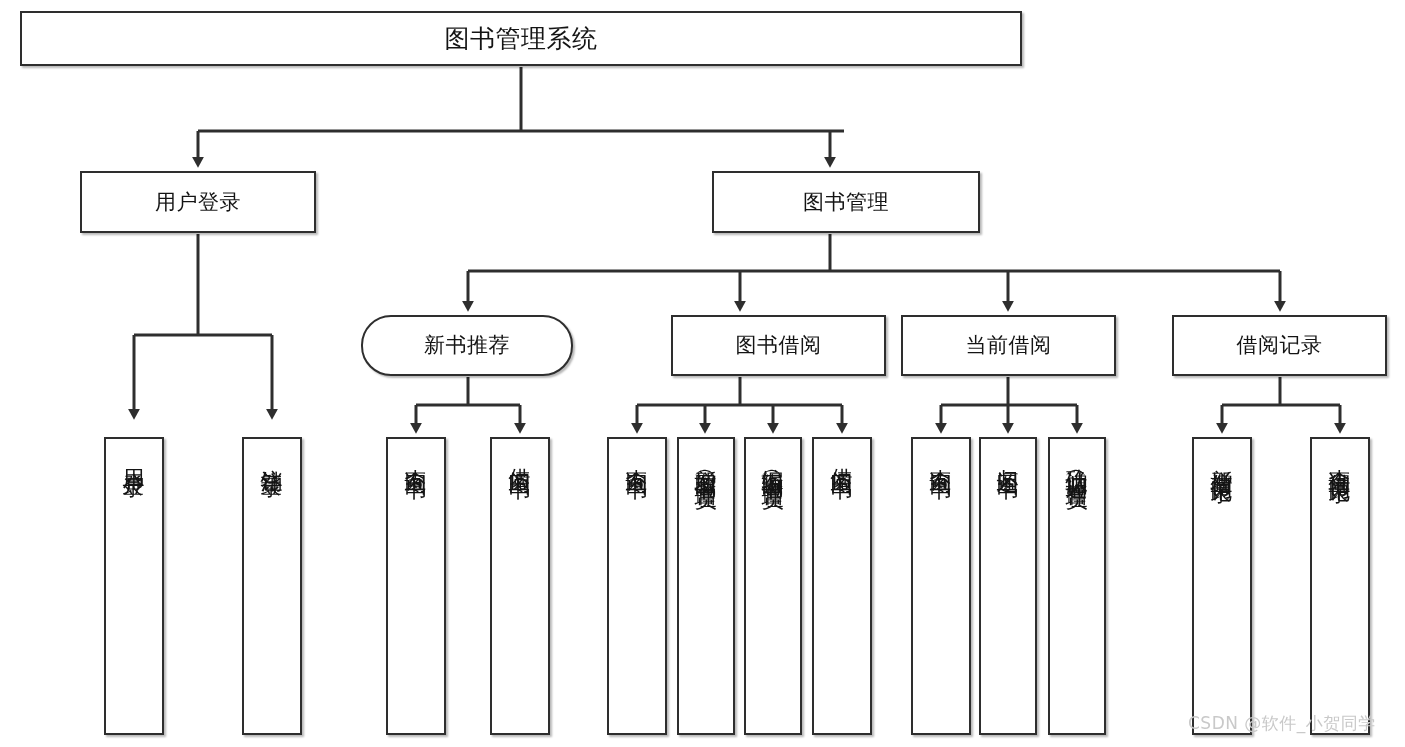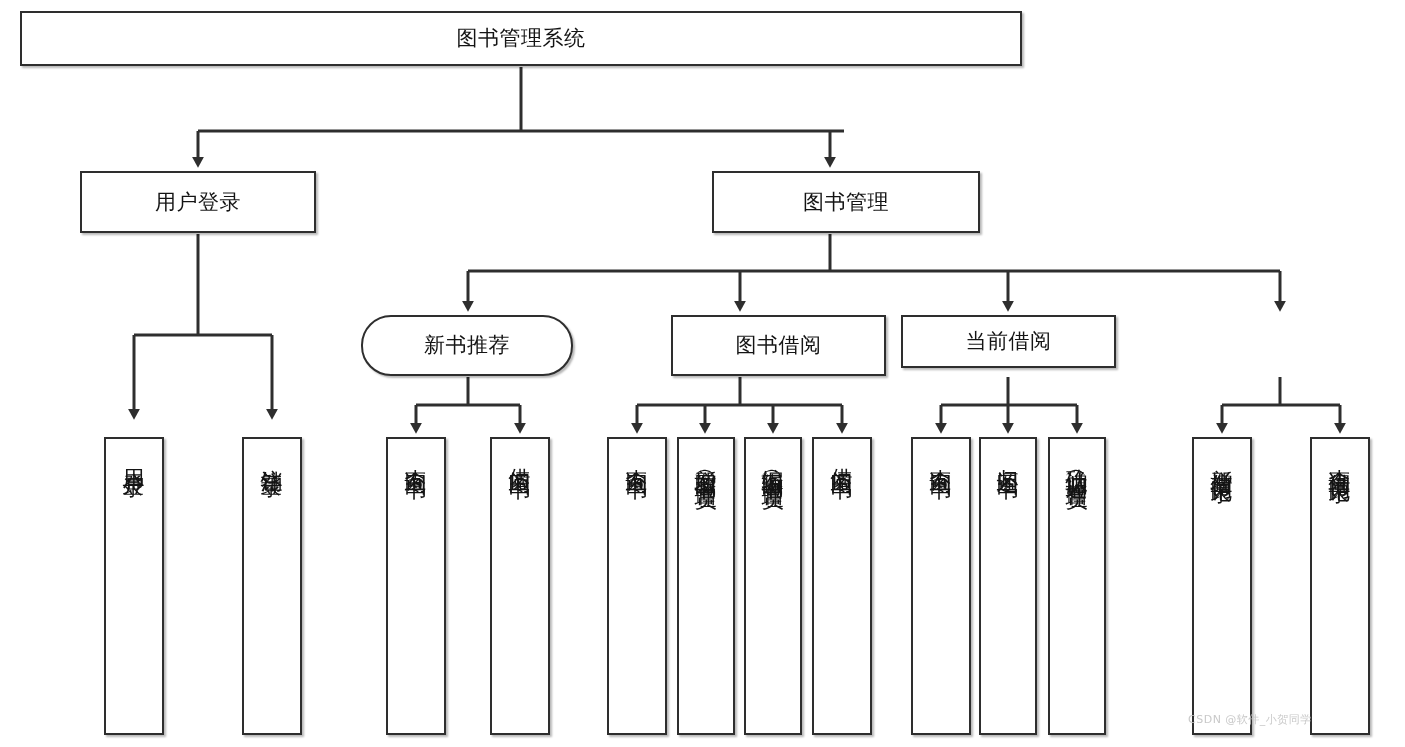--- a/index.html
+++ b/index.html
@@ -32,39 +32,39 @@
     text-align:center;
     line-height:1.18;
     white-space:nowrap;
     color:#141414;
   }
   
   .node.horiz .node-label{
     font-size:21px;
     letter-spacing:0.5px;
   }
-  .node.root .node-label{font-size:21px;}
+  .node.root .node-label{font-size:25px;}
   
   .node.vert{
     align-items:flex-start;
     justify-content:center;
     padding-top:12px;
   }
   .node.vert .node-label{
     writing-mode:vertical-rl;
     text-orientation:upright;
     font-size:22px;
     line-height:1.05;
     letter-spacing:3px;
     white-space:nowrap;
   }
   .watermark{
     position:absolute;
     left:1188px;top:712px;
-    font-size:11px;
+    font-size:17px;
     color:#c9c9c9;
     letter-spacing:0.5px;
     white-space:nowrap;
     pointer-events:none;
     font-family:"DejaVu Sans","Liberation Sans",sans-serif;
   }
   svg.edges{
     position:absolute;left:0;top:0;
     width:1405px;height:747px;
     pointer-events:none;
@@ -136,22 +136,25 @@
   <div class="node horiz" style="left:712px;top:171px;width:268px;height:62px;">
     <span class="node-label">图书管理</span>
   </div>
 
   <div class="node horiz" style="left:361px;top:315px;width:212px;height:61px;border-radius:30px;">
     <span class="node-label">新书推荐</span>
   </div>
   <div class="node horiz" style="left:632px;top:315px;width:215px;height:61px;margin-left:39px;">
     <span class="node-label">图书借阅</span>
   </div>
-  <div class="node horiz" style="left:901px;top:315px;width:215px;height:53px;">
+  <div class="node horiz" style="left:901px;top:315px;width:215px;height:61px;">
     <span class="node-label">当前借阅</span>
+  </div>
+  <div class="node horiz" style="left:1172px;top:315px;width:215px;height:61px;">
+    <span class="node-label">借阅记录</span>
   </div>
 
   <div class="node vert" style="left:104px;top:437px;width:60px;height:298px;">
     <span class="node-label">用户登录</span>
   </div>
   <div class="node vert" style="left:242px;top:437px;width:60px;height:298px;">
     <span class="node-label">注销登录</span>
   </div>
 
   <div class="node vert" style="left:386px;top:437px;width:60px;height:298px;">

